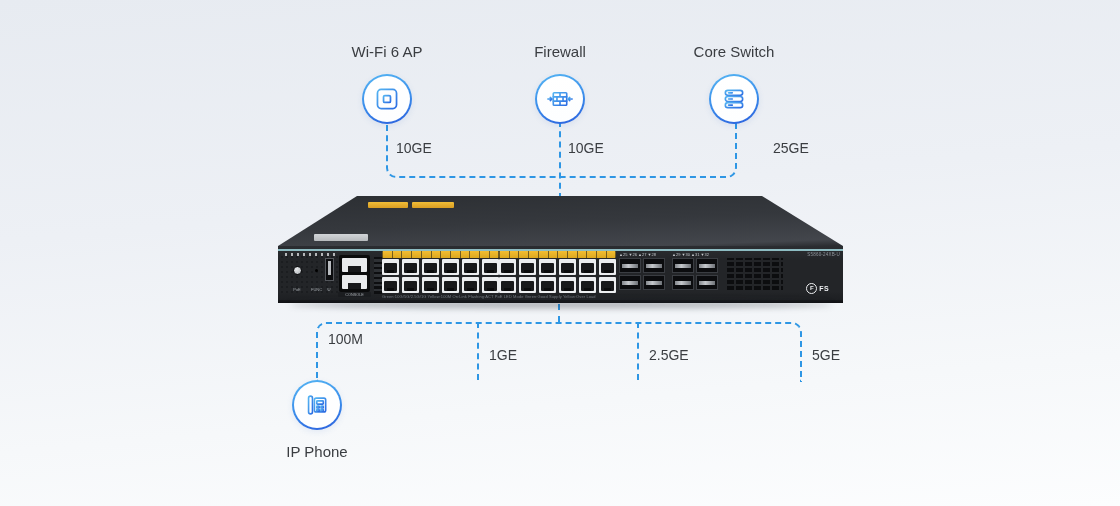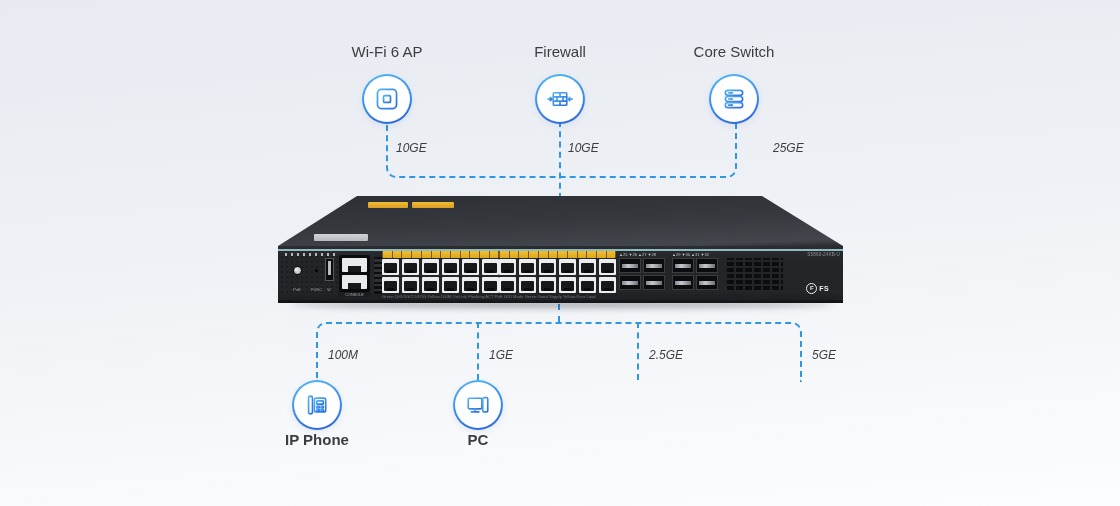--- a/index.html
+++ b/index.html
@@ -14,27 +14,27 @@
             border-radius:0 0 10px 10px;}
   .conn-firewall{left:559px;top:121px;width:0;height:78px;border-left-width:2px;}
   .conn-bottom{left:316px;top:322px;width:482px;height:58px;
                border-left-width:2px;border-right-width:2px;border-top-width:2px;
                border-radius:10px 10px 0 0;}
   .conn-stub{left:558px;top:304px;width:0;height:18px;border-left-width:2px;}
   .conn-v1{left:477px;top:322px;width:0;height:58px;border-left-width:2px;}
   .conn-v2{left:637px;top:322px;width:0;height:58px;border-left-width:2px;}
 
   
-  .speed{position:absolute;font-size:12px;color:#3a3d41;line-height:18px;font-style:italic;}
+  .speed{position:absolute;font-size:14px;color:#3a3d41;line-height:18px;}
 
   
   .node{position:absolute;width:100px;display:flex;flex-direction:column;align-items:center;}
   .node-label{font-size:15px;color:#3a3d41;line-height:20px;white-space:nowrap;}
   .node.up .node-label{margin-bottom:12px;}
-  .node.down .node-label{font-weight:bold;}
+  .node.down .node-label{margin-top:12px;}
   .node-circle{width:46px;height:46px;border-radius:50%;border:2px solid transparent;
     background:linear-gradient(#ffffff,#fdfeff) padding-box,
                linear-gradient(165deg,#55b5f3 0%,#3a8ceb 55%,#2b5fdd 100%) border-box;
     display:flex;align-items:center;justify-content:center;
     box-shadow:0 2px 6px rgba(60,110,200,.10);}
   .node-circle svg{display:block;}
 
   
   .sw-top{position:absolute;left:278px;top:196px;width:565px;height:50px;
           clip-path:polygon(79px 0,484px 0,565px 50px,0 50px);
@@ -108,21 +108,21 @@
   <div class="conn conn-firewall"></div>
   <div class="conn conn-stub"></div>
   <div class="conn conn-bottom"></div>
   <div class="conn conn-v1"></div>
   <div class="conn conn-v2"></div>
 
   <div class="speed" style="left:396px;top:139px">10GE</div>
   <div class="speed" style="left:568px;top:139px">10GE</div>
   <div class="speed" style="left:773px;top:139px">25GE</div>
 
-  <div class="speed" style="left:328px;top:346px">100M</div>
+  <div class="speed" style="left:328px;top:330px">100M</div>
   <div class="speed" style="left:489px;top:346px">1GE</div>
   <div class="speed" style="left:649px;top:346px">2.5GE</div>
   <div class="speed" style="left:812px;top:346px">5GE</div>
 
   <div class="node up" style="left:337px;top:42px">
     <div class="node-label">Wi-Fi 6 AP</div>
     <div class="node-circle">
       <svg width="26" height="26" viewBox="0 0 24 24" fill="none" stroke="url(#g1)" stroke-width="1.6" stroke-linecap="round" stroke-linejoin="round">
         <defs>
             <linearGradient id="g1" x1="0" y1="0" x2="1" y2="1">
@@ -336,32 +336,16 @@
         <rect x="11.8" y="8.2" width="6" height="3" rx="0.6"></rect>
         <rect x="11.8" y="13" width="2.2" height="1.8" rx="0.4"></rect>
         <rect x="15.6" y="13" width="2.2" height="1.8" rx="0.4"></rect>
         <rect x="11.8" y="15.9" width="2.2" height="1.8" rx="0.4"></rect>
         <rect x="15.6" y="15.9" width="2.2" height="1.8" rx="0.4"></rect>
       </svg>
     </div>
     <div class="node-label">IP Phone</div>
   </div>
 
-  <div class="node down" style="left:428px;top:380px">
-    <div class="node-circle">
-      <svg width="26" height="26" viewBox="0 0 24 24" fill="none" stroke="url(#g5)" stroke-width="1.5" stroke-linecap="round" stroke-linejoin="round">
-        <defs>
-            <linearGradient id="g5" x1="0" y1="0" x2="1" y2="1">
-          <stop offset="0" stop-color="#54b4f2"></stop>
-              <stop offset="1" stop-color="#2b6be2"></stop>
-            </linearGradient>
-          </defs>
-        <rect x="3" y="5.8" width="12.6" height="9.8" rx="1.2"></rect>
-        <path d="M9.3 15.6 v2.6 M5.8 18.4 h7"></path>
-        <rect x="16.4" y="5.2" width="4.6" height="13.2" rx="1"></rect>
-      </svg>
-    </div>
-    <div class="node-label">PC</div>
-  </div>
 
 
 
 </div>
 
 </body></html>

